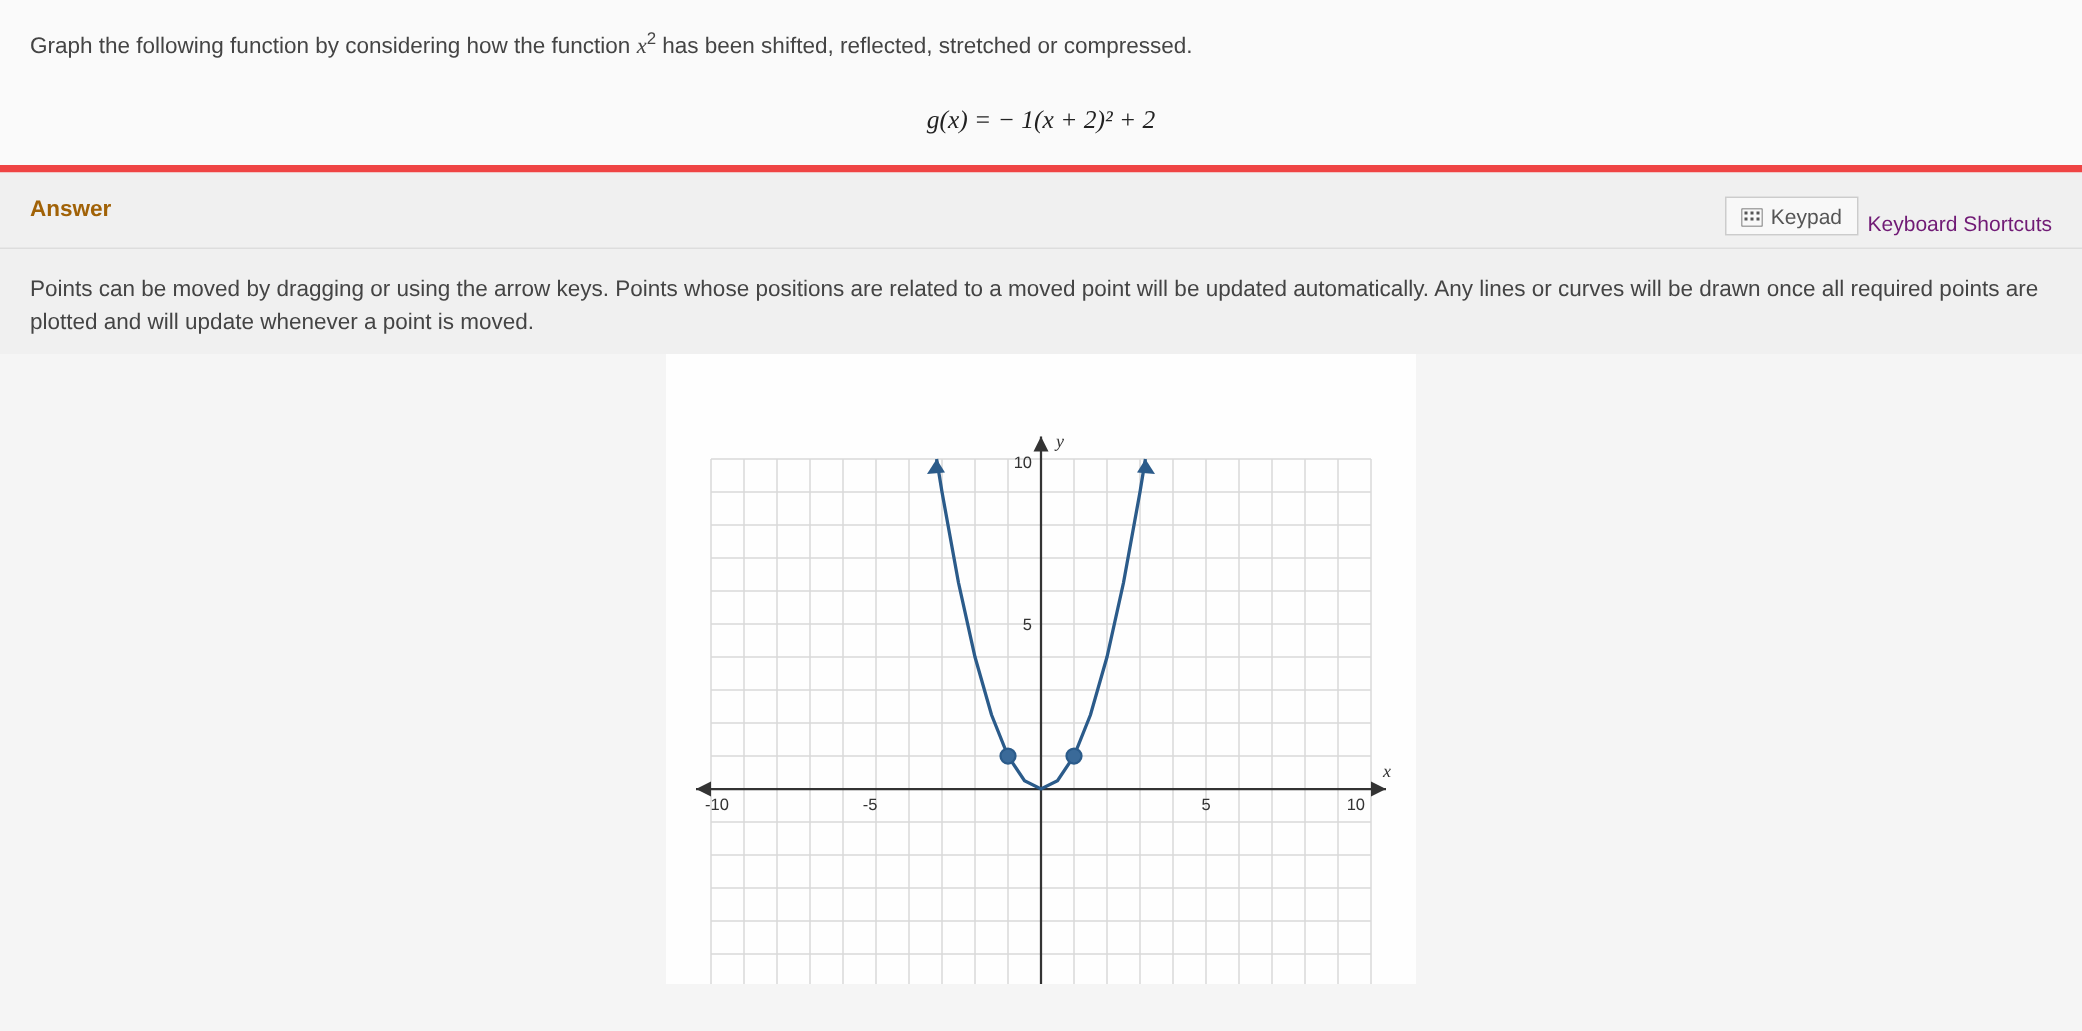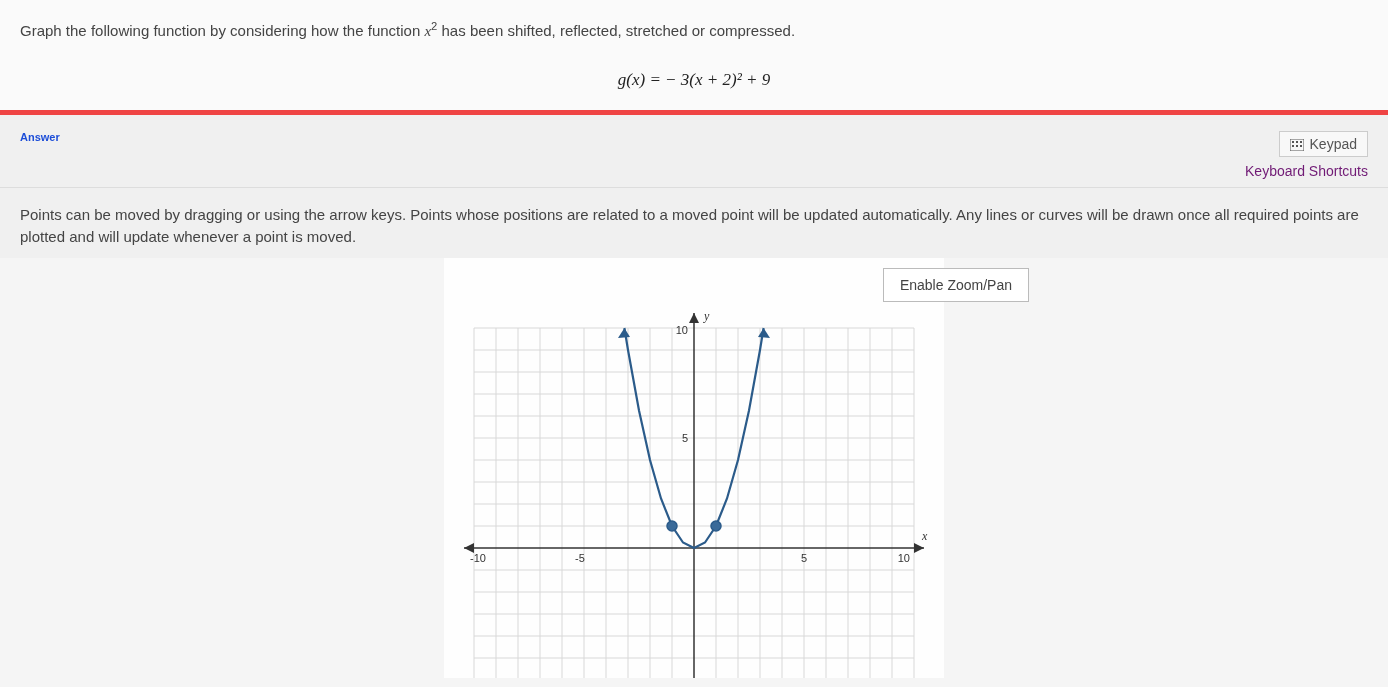--- a/index.html
+++ b/index.html
@@ -35,26 +35,26 @@
     .answer-header {
       display: flex;
       justify-content: space-between;
       align-items: flex-start;
       padding: 16px 20px 8px 20px;
       background: #f0f0f0;
       border-bottom: 1px solid #ddd;
     }
     .answer-label {
       font-weight: 600;
-      color: #1d4ed8;
-      font-size: 11px;
+      color: #a16207;
+      font-size: 15px;
     }
     .right-controls {
       display: flex;
-      flex-direction: column;
+      flex-direction: row;
       align-items: flex-end;
       gap: 6px;
     }
     .keypad-btn {
       display: inline-flex;
       align-items: center;
       gap: 6px;
       padding: 4px 10px;
       border: 1px solid #ccc;
       background: #f8f8f8;
@@ -137,21 +137,21 @@
       fill: #2b5b8a;
     }
   </style>
 </head>
 <body>
 
 <div class="top-section">
   <div class="question-text">
     <span>Graph the following function by considering how the function </span><span><span style="font-style:italic;font-family:'Times New Roman',serif">x</span><sup>2</sup></span><span> has been shifted, reflected, stretched or compressed.</span>
   </div>
-  <div class="formula">g(x) = − 3(x + 2)² + 9</div>
+  <div class="formula">g(x) = − 1(x + 2)² + 2</div>
 </div>
 
 <div class="answer-header">
   <div class="answer-label">Answer</div>
   <div class="right-controls">
     <button class="keypad-btn">
       <span class="keypad-icon">
         <svg viewBox="0 0 14 12" width="14" height="12">
           <rect x="0" y="0" width="14" height="12" fill="none" stroke="#555" stroke-width="1"></rect>
           <rect x="2" y="2" width="2" height="2" fill="#555"></rect>
@@ -164,21 +164,20 @@
       </span>
       <span>Keypad</span>
     </button>
     <span class="keyboard-shortcuts">Keyboard Shortcuts</span>
   </div>
 </div>
 
 <div class="instructions">Points can be moved by dragging or using the arrow keys. Points whose positions are related to a moved point will be updated automatically. Any lines or curves will be drawn once all required points are plotted and will update whenever a point is moved.</div>
 
 <div class="graph-area">
-  <button class="zoom-btn">Enable Zoom/Pan</button>
   <svg class="graph-svg" viewBox="0 0 500 420">
 
     <g>
 
       <line class="grid-line" x1="30" y1="70" x2="30" y2="420"></line>
       <line class="grid-line" x1="52" y1="70" x2="52" y2="420"></line>
       <line class="grid-line" x1="74" y1="70" x2="74" y2="420"></line>
       <line class="grid-line" x1="96" y1="70" x2="96" y2="420"></line>
       <line class="grid-line" x1="118" y1="70" x2="118" y2="420"></line>
       <line class="grid-line" x1="140" y1="70" x2="140" y2="420"></line>

